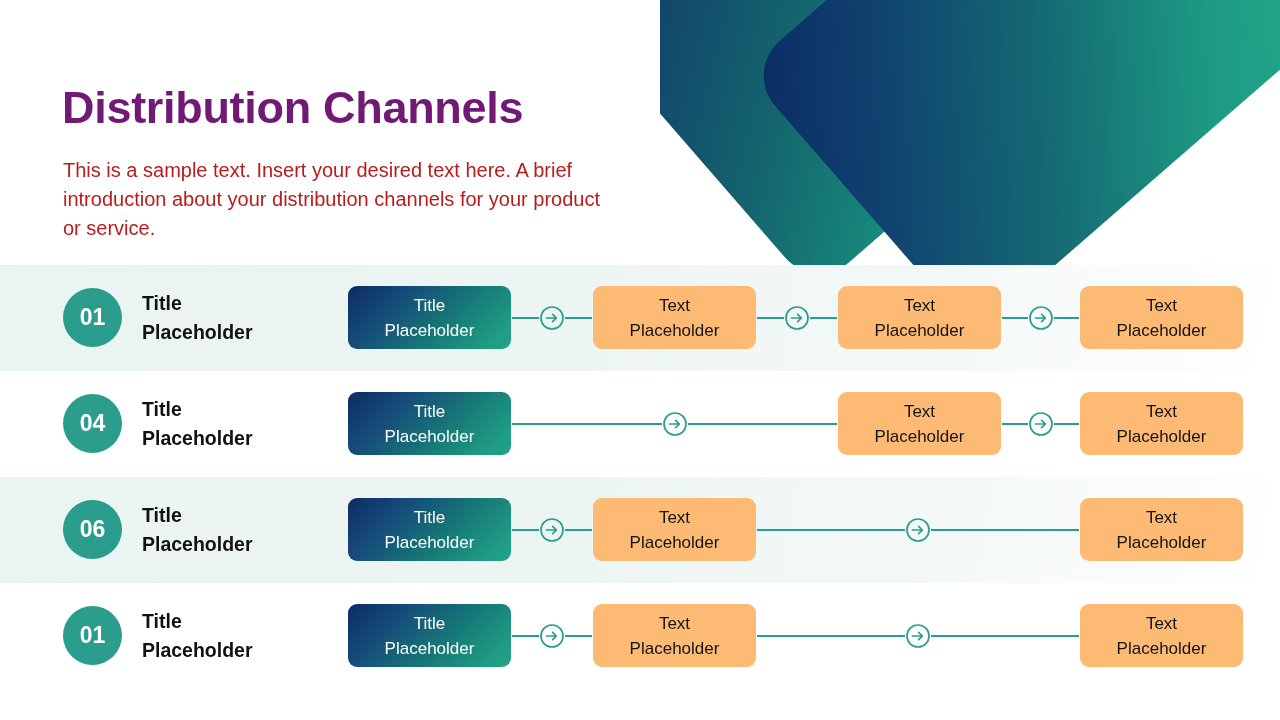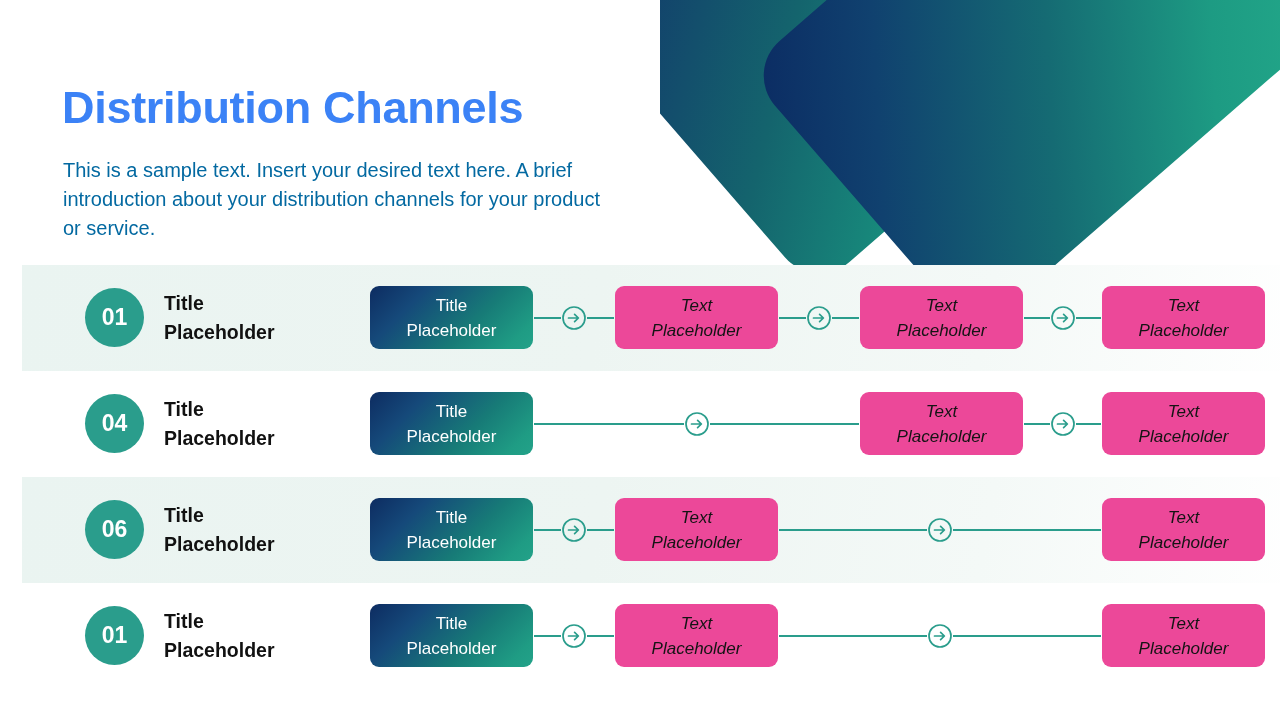--- a/index.html
+++ b/index.html
@@ -24,29 +24,29 @@
     width:470px; height:350px;
     left:142px; top:-126px;
     transform:rotate(-41deg);
     background:linear-gradient(128deg,#0b2a62 0%,#10416f 22%,#156b73 52%,#1d9b83 80%,#23a98a 100%);
   }
 
   
   .page-title {
     position:absolute; left:62px; top:82px;
     font-size:45px; font-weight:bold;
-    color:#3b82f6; letter-spacing:-0.3px;
+    color:#701a75; letter-spacing:-0.3px;
   }
   .page-subtitle {
     position:absolute; left:63px; top:156px; width:540px;
-    font-size:20px; line-height:29px; color:#0369a1;
-  }
-
-  
-  .rows { position:absolute; left:0; top:265px; width:1084px;padding-left:22px; }
+    font-size:20px; line-height:29px; color:#b91c1c;
+  }
+
+  
+  .rows { position:absolute; left:0; top:265px; width:1084px; }
   .row { position:relative; height:106px; width:1280px; }
   .row.tinted::before {
     content:""; position:absolute; inset:0;
     background:linear-gradient(100deg,#eaf4f1 0%,#edf5f2 45%,#f4f9f7 75%,#ffffff 100%);
   }
 
   .row-inner { position:absolute; inset:0; }
 
   .num-badge {
     position:absolute; left:63px; top:23px;
@@ -70,21 +70,21 @@
   }
   .slot.pos0 { left:348px; }
   .slot.pos1 { left:593px; }
   .slot.pos2 { left:838px; }
   .slot.pos3 { left:1080px; }
 
   .slot.primary {
     background:linear-gradient(135deg,#0d2c61 0%,#15497a 26%,#177b77 62%,#1f9c84 88%,#23a289 100%);
     color:#ffffff;
   }
-  .slot.light { background:#ec4899; color:#141414;font-style:italic; }
+  .slot.light { background:#fdba74; color:#141414; }
 
   
   .conn { position:absolute; top:41px; height:24px; display:flex; align-items:center; }
   .conn .line { height:1.4px; background:#2a9d8c; flex:1 1 auto; }
   .conn svg { display:block; flex:0 0 auto; }
   
   .conn.short0 { left:512px; width:80px; }
   .conn.short1 { left:757px; width:80px; }
   .conn.short2 { left:1002px; width:77px; }
   

